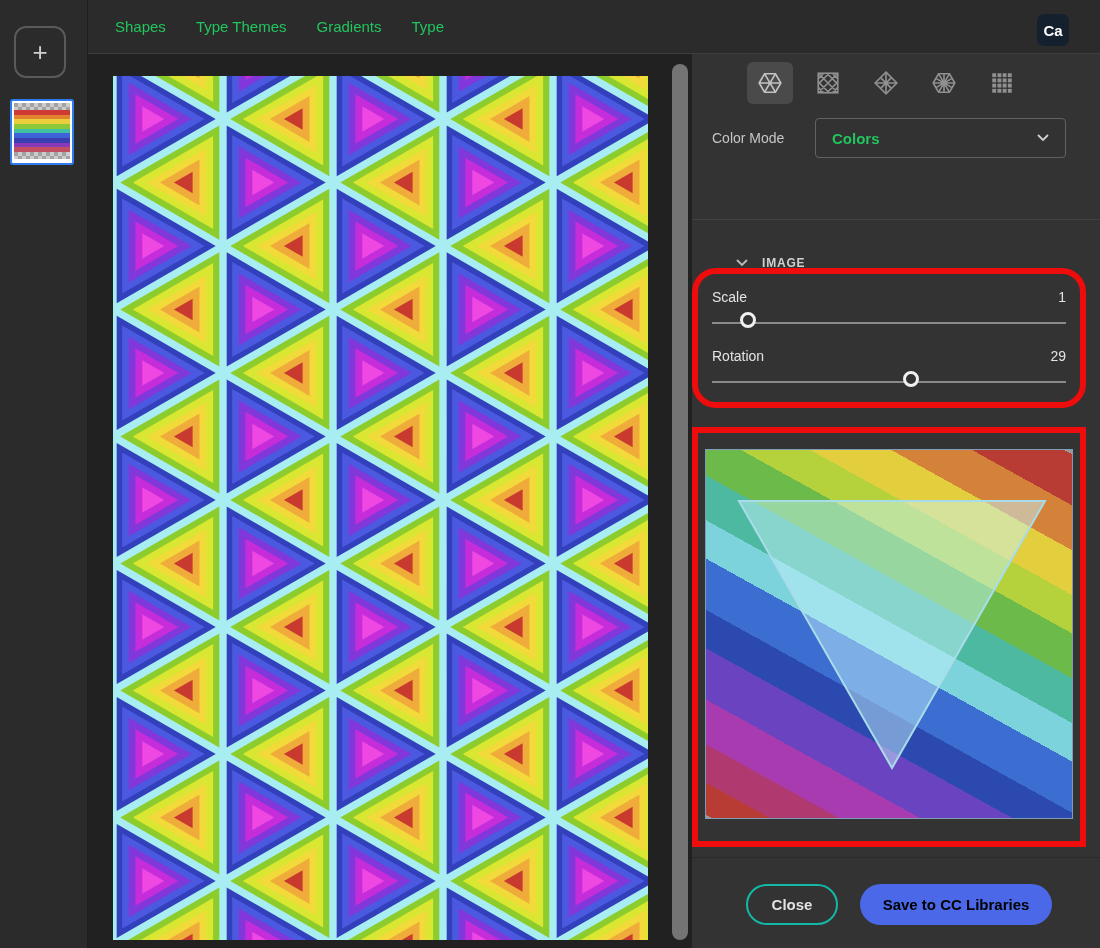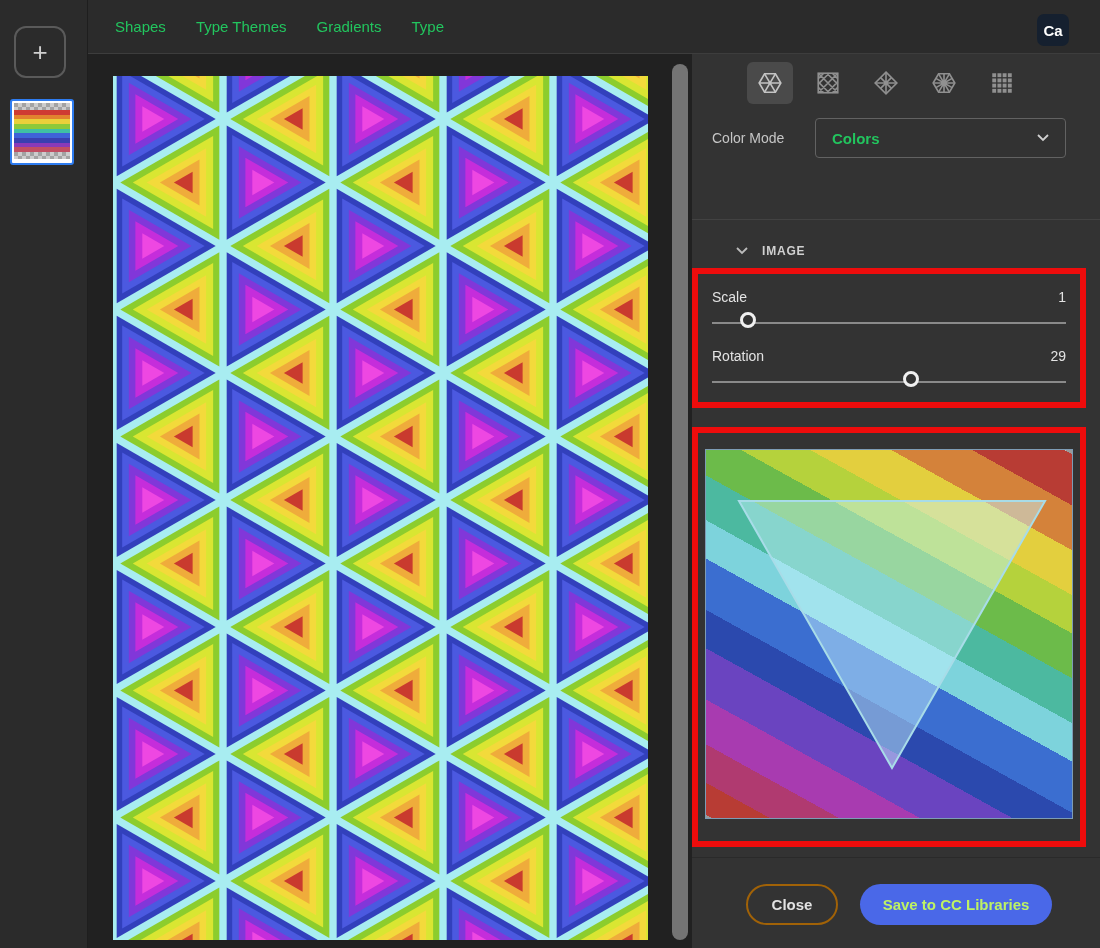--- a/index.html
+++ b/index.html
@@ -65,43 +65,43 @@
   .colormode-row { display:flex; align-items:center; margin:14px 0 0 20px; }
   .colormode-label { font-size:14px; color:#c6c6c6; width:103px; }
   .dropdown { width:251px; height:40px; border:1px solid #626262; border-radius:4px;
     background:#323232; display:flex; align-items:center; justify-content:space-between;
     padding:0 16px; cursor:pointer; }
   .dropdown-value { font-size:15px; color:#22c55e;font-weight:bold; }
 
   .divider { position:absolute; left:0; width:408px; height:1px; background:#424242; }
 
   .hl-box { position:absolute; left:0; width:394px; border:6px solid #ee0c0c; }
-  .hl-sliders { top:214px; height:140px; padding:8px 14px 5px 14px; }
+  .hl-sliders { top:214px; height:140px; padding:8px 14px 5px 14px;border-radius:24px; }
   .hl-preview { top:373px; height:420px; }
 
   .slider-row { display:flex; justify-content:space-between; align-items:center; height:22px; margin-top:4px; }
   .slider-label { font-size:14px; color:#e3e3e3; }
   .slider-value { font-size:14px; color:#e3e3e3; }
   .slider { position:relative; height:24px; margin-top:3px; cursor:pointer; }
   .slider .track { position:absolute; left:0; right:0; top:11px; height:2px; background:#8a8a8a; }
   .slider .handle { position:absolute; top:1px; width:16px; height:16px; border:3px solid #f0f0f0;
     border-radius:50%; background:#333333; margin-left:-11px; }
 
   .preview { position:relative; width:368px; height:370px; margin:16px auto 0 auto;
     border:1px solid #7d9cb5; overflow:hidden; }
   .preview-stripes { position:absolute; left:-96px; top:-95px; width:560px; height:560px; }
   .preview-tri { position:absolute; left:0; top:0; }
 
   .footer { position:absolute; left:0; top:803px; width:408px; height:91px;
     border-top:1px solid #2a2a2a; }
   .close-btn { position:absolute; left:54px; top:26px; width:92px; height:41px;
-    border:2px solid #a16207; border-radius:21px; background:transparent;
+    border:2px solid #14b8a6; border-radius:21px; background:transparent;
     color:#e2e2e2; font-size:15px; font-weight:bold; cursor:pointer; }
   .save-btn { position:absolute; left:168px; top:26px; width:192px; height:41px;
-    border:none; border-radius:21px; background:#4a68e8; color:#bef264;
+    border:none; border-radius:21px; background:#4a68e8; color:#000000;
     font-size:15px; font-weight:bold; cursor:pointer; }
 </style>
 </head>
 <body>
 
 <div class="app">
 
   <aside class="sidebar">
     <button class="add-btn">+</button>
     <div class="thumb">
@@ -686,21 +686,21 @@
       <div class="dropdown">
         <span class="dropdown-value">Colors</span>
         <svg class="chev" viewBox="0 0 12 8">
           <polyline points="1,1 6,6 11,1" fill="none" stroke="#d0d0d0" stroke-width="1.8"></polyline>
         </svg>
       </div>
     </div>
 
     <div class="divider" style="top:165px"></div>
 
-    <div class="sec-head" style="position:absolute; top:172px; left:0;padding-left:44px;">
+    <div class="sec-head" style="position:absolute; top:184px; left:0;padding-left:44px;">
       <svg class="chev" viewBox="0 0 12 8">
         <polyline points="1,1 6,6 11,1" fill="none" stroke="#bbbbbb" stroke-width="1.8"></polyline>
       </svg>
       <span class="sec-title">IMAGE</span>
     </div>
 
     <div class="hl-box hl-sliders">
       <div class="slider-row">
         <span class="slider-label">Scale</span>
         <span class="slider-value">1</span>

